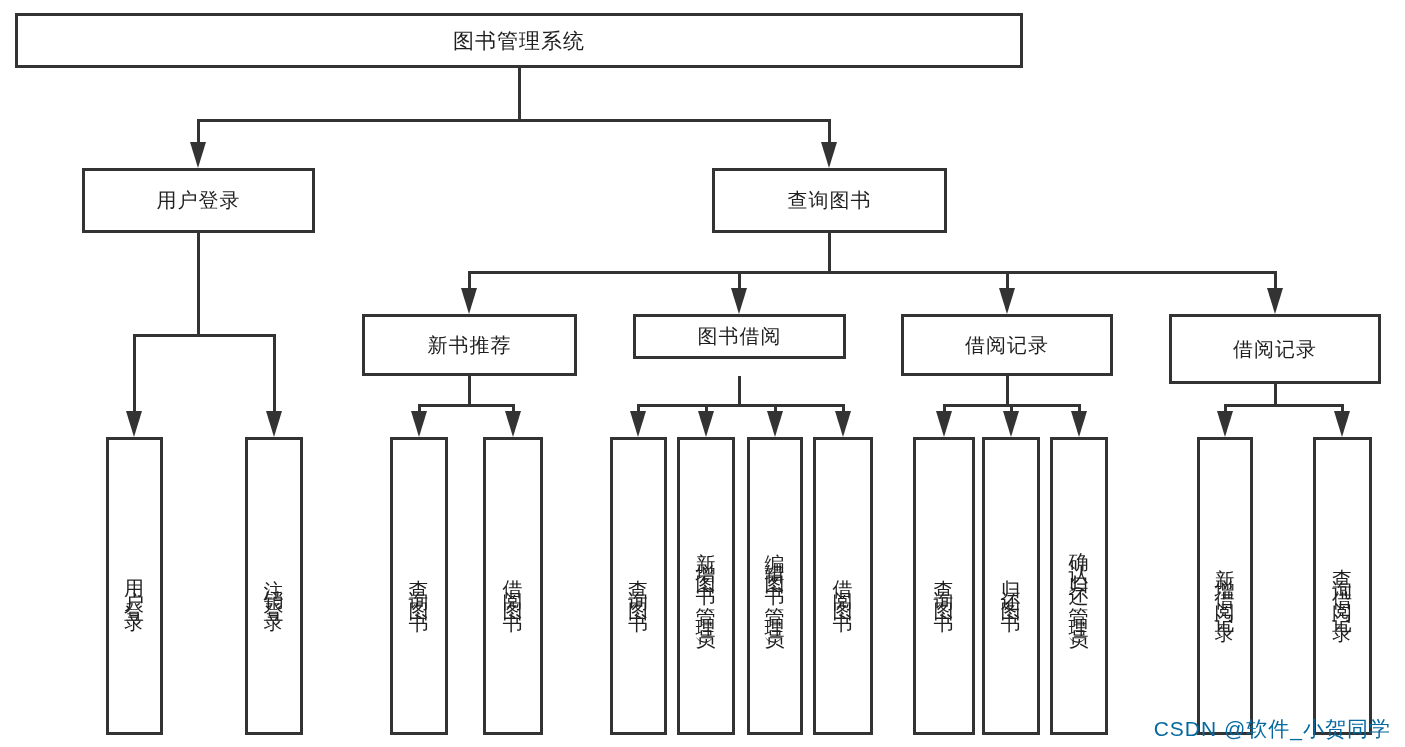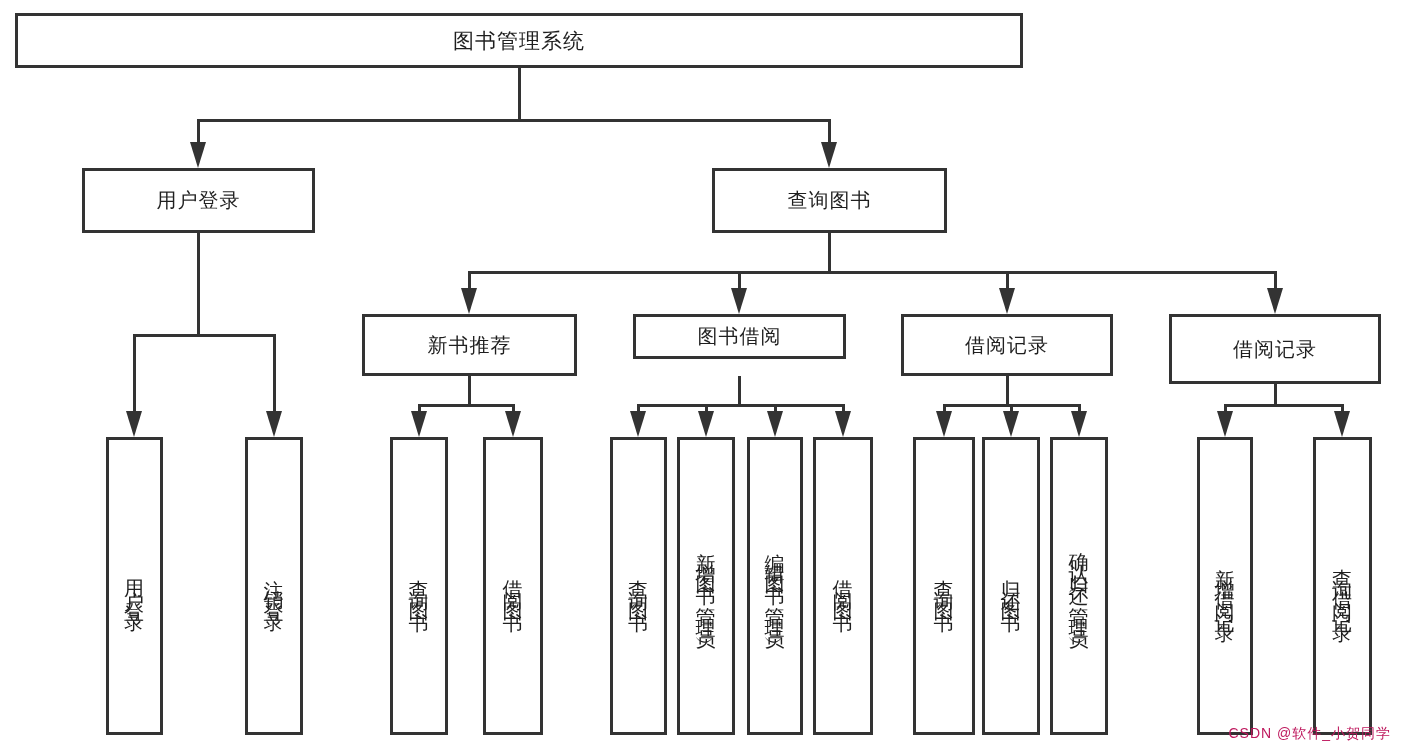--- a/index.html
+++ b/index.html
@@ -20,21 +20,21 @@
   }
   .vline{position:absolute;width:3px;background:#333333;}
   .hline{position:absolute;height:3px;background:#333333;}
   .arrow{
     position:absolute;width:0;height:0;
     border-left:8px solid transparent;border-right:8px solid transparent;
     border-top:26px solid #333333;
   }
   .watermark{
     position:absolute;right:14px;bottom:4px;z-index:5;
-    font-size:14px;color:#be185d;letter-spacing:1px;
+    font-size:21px;color:#0369a1;letter-spacing:1px;
   }
 </style>
 </head>
 <body>
 
 <div class="canvas">
 
   <div class="vline" style="left:518px;top:66px;height:54px"></div>
   <div class="hline" style="left:197px;top:119px;width:634px"></div>
   <div class="vline" style="left:197px;top:119px;height:25px"></div>

